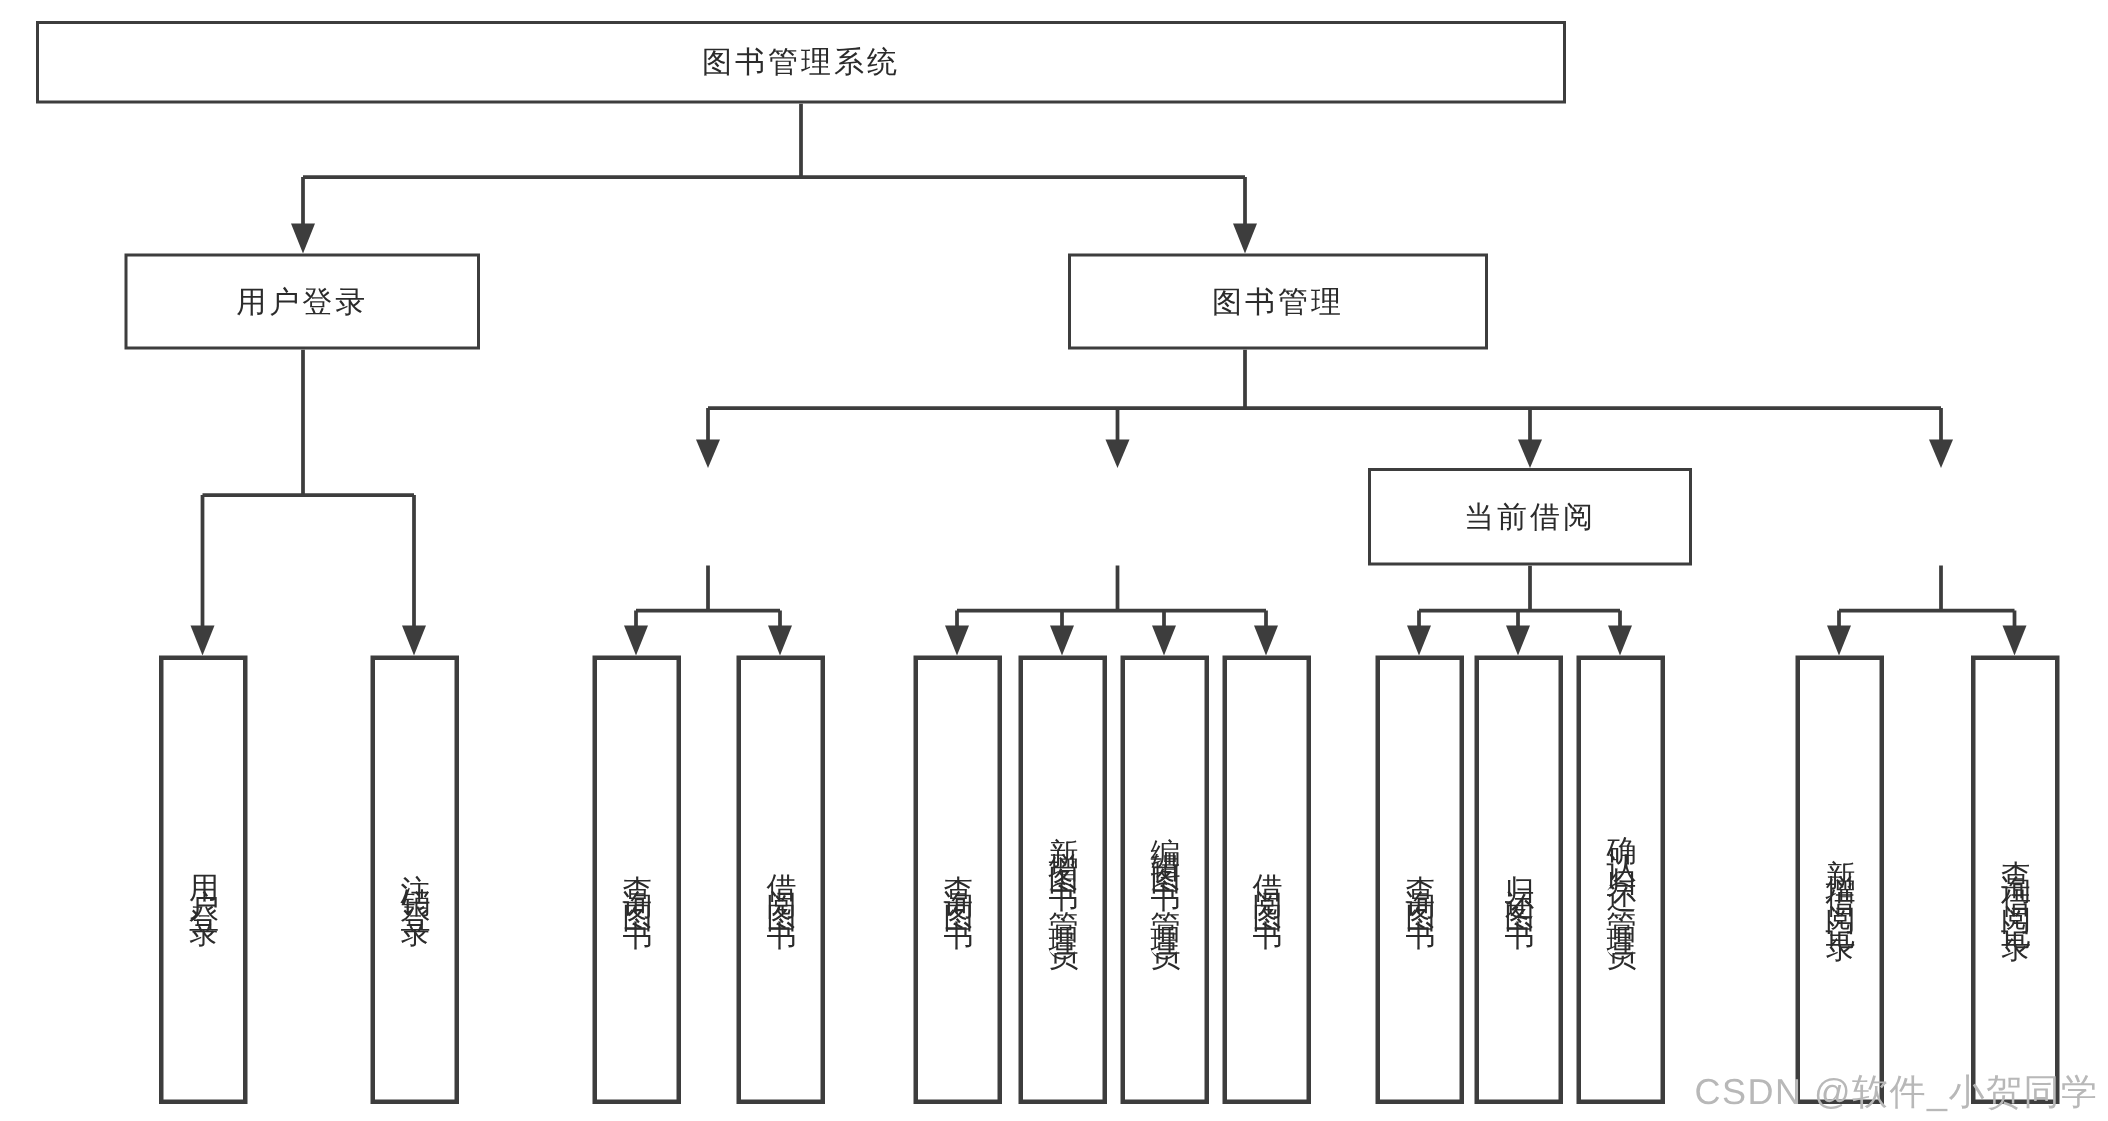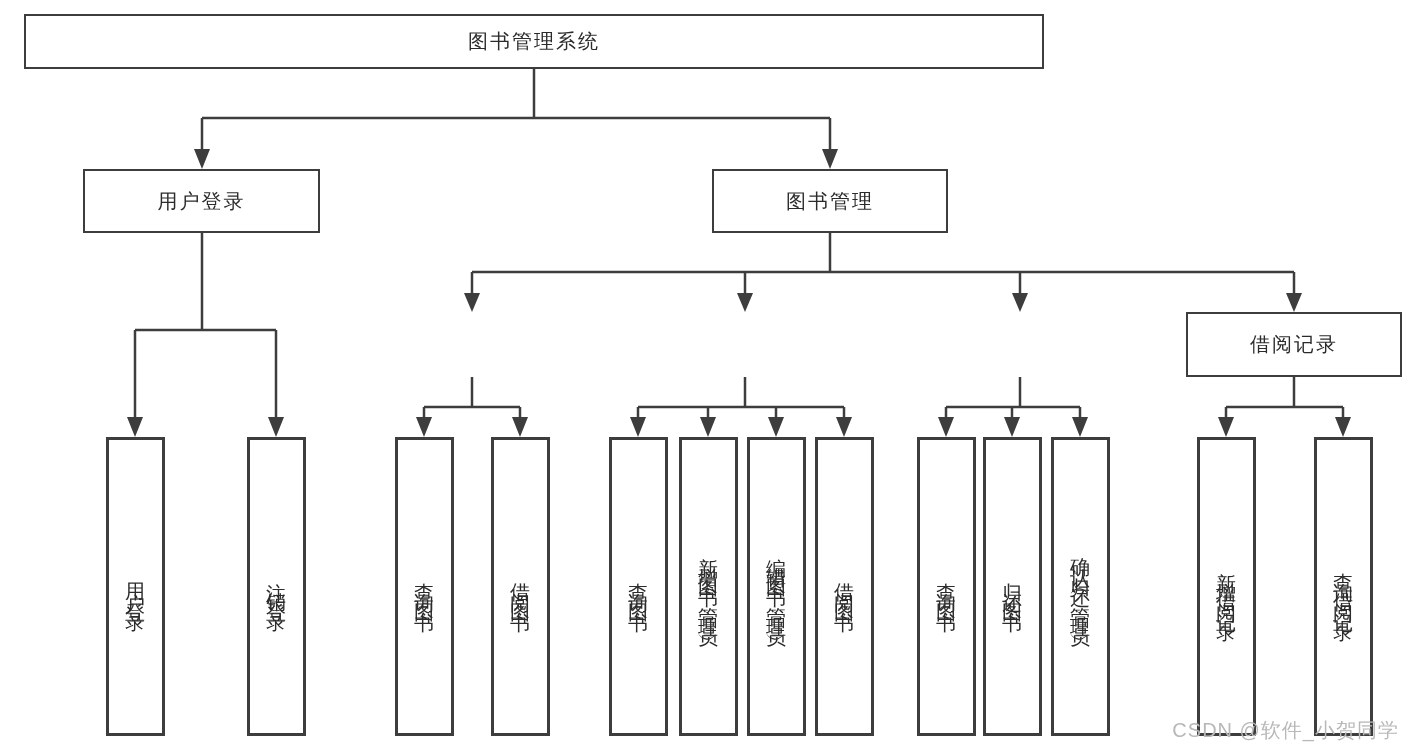--- a/index.html
+++ b/index.html
@@ -52,21 +52,21 @@
     font-size: 20px;
     letter-spacing: 10px;
     color: var(--text);
     line-height: 1;
     white-space: nowrap;
   }
   .watermark {
     position: absolute;
     right: 6px;
     bottom: 3px;
-    font-size: 20px;
+    font-size: 24px;
     letter-spacing: 1px;
     color: var(--watermark);
     z-index: 5;
   }
 </style>
 </head>
 <body>
 
 <div class="canvas">
 
@@ -142,23 +142,23 @@
       <polyline class="wire" points="1226,407 1226,418"></polyline>
       <polygon class="arrowhead" points="1218,417 1234,417 1226,437"></polygon>
       <polyline class="wire" points="1343,407 1343,418"></polyline>
       <polygon class="arrowhead" points="1335,417 1351,417 1343,437"></polygon>
     </g>
   </svg>
 
   <div class="node" style="left:24px; top:14px; width:1020px; height:55px;">图书管理系统</div>
 
   <div class="node" style="left:83px; top:169px; width:237px; height:64px;">用户登录</div>
-  <div class="node" style="left:712px; top:169px; width:236px; height:64px;">图书管理</div>
-
-  <div class="node" style="left:1186px; top:312px; width:216px; height:65px;">借阅记录</div>
+  <div class="node" style="left:712px; top:169px; width:280px; height:64px;">图书管理</div>
+
+  <div class="node" style="left:912px; top:312px; width:216px; height:65px;">当前借阅</div>
 
   <div class="leaf" style="left:106px;">
     <span class="vtext">用户登录</span>
   </div>
   <div class="leaf" style="left:247px;">
     <span class="vtext">注销登录</span>
   </div>
   <div class="leaf" style="left:395px;">
     <span class="vtext">查询图书</span>
   </div>

